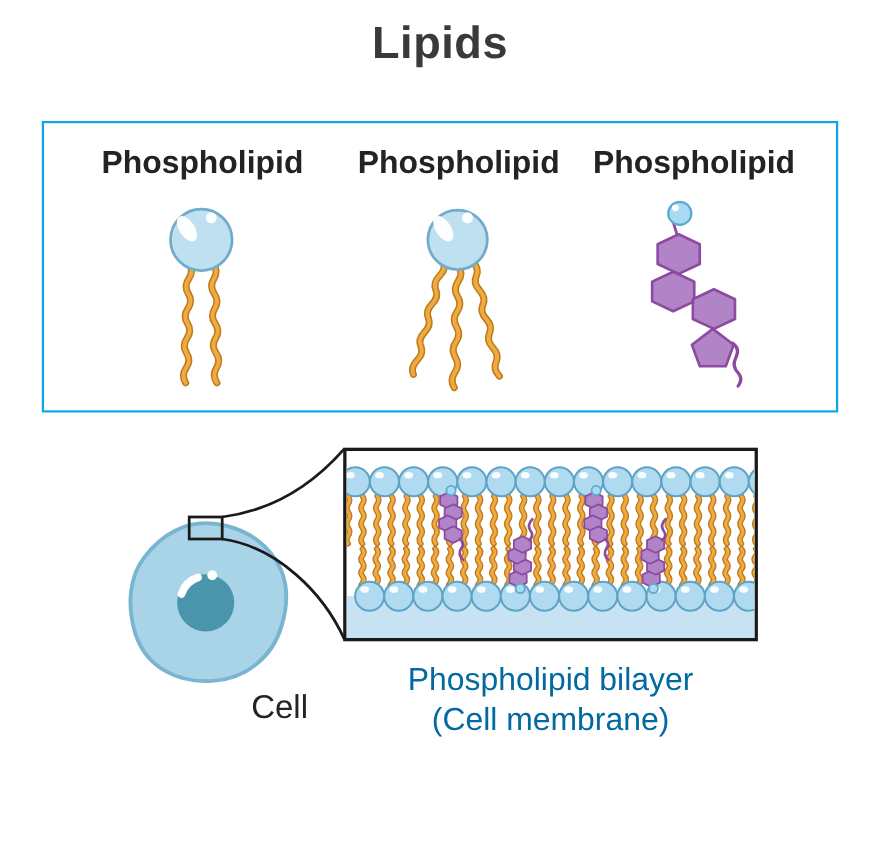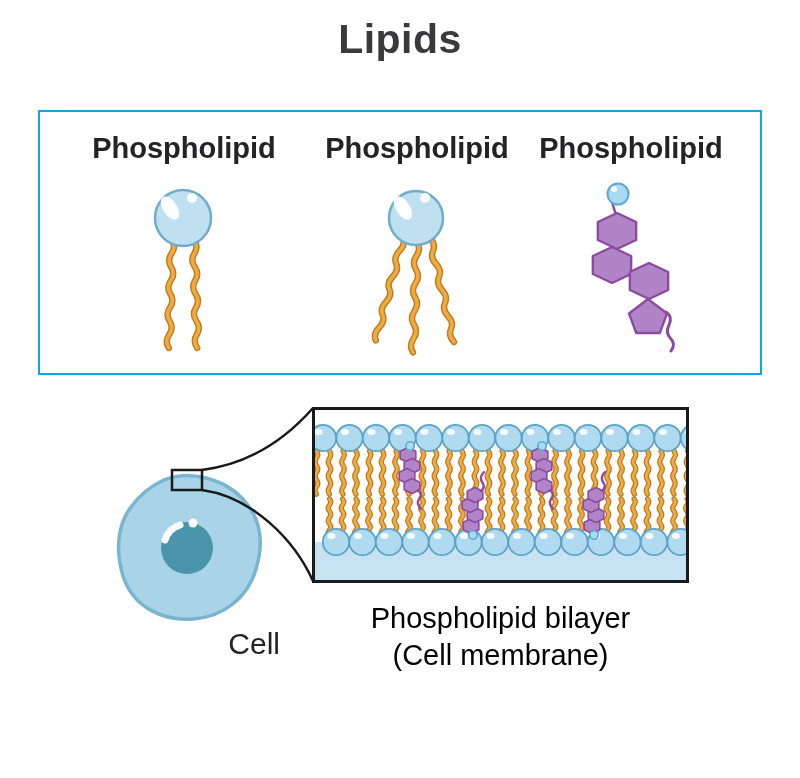--- a/index.html
+++ b/index.html
@@ -12,21 +12,21 @@
   .type-label{position:absolute;top:20px;transform:translateX(-50%);
               font-size:29px;font-weight:bold;color:#232325;white-space:nowrap;}
   .mol{position:absolute;}
   .bilayer-panel{position:absolute;left:312px;top:407px;width:371px;height:170px;
                  border:3px solid #1a1a1a;background:#fff;overflow:hidden;}
   .overlay{position:absolute;left:0;top:395px;width:800px;height:205px;pointer-events:none;}
   .cell-svg{position:absolute;left:105px;top:460px;width:175px;height:175px;}
   .cell-label{position:absolute;left:105px;top:627px;width:175px;text-align:right;
               font-size:30px;color:#242426;}
   .caption{position:absolute;left:302px;top:600px;width:397px;text-align:center;
-           font-size:29px;line-height:37px;color:#000000;}
+           font-size:29px;line-height:37px;color:#0369a1;}
   .logo{position:absolute;left:20px;top:641px;width:104px;text-align:center;color:#8e8e90;}
   .logo-mark{display:block;margin:0 auto 4px auto;}
   .logo-line{font-size:17px;font-weight:bold;line-height:20px;color:#8e8e90;}
   .logo-copy{font-size:18px;line-height:24px;color:#9b9b9d;font-weight:normal;}
 </style>
 </head>
 <body>
 
 <div class="canvas">
 

